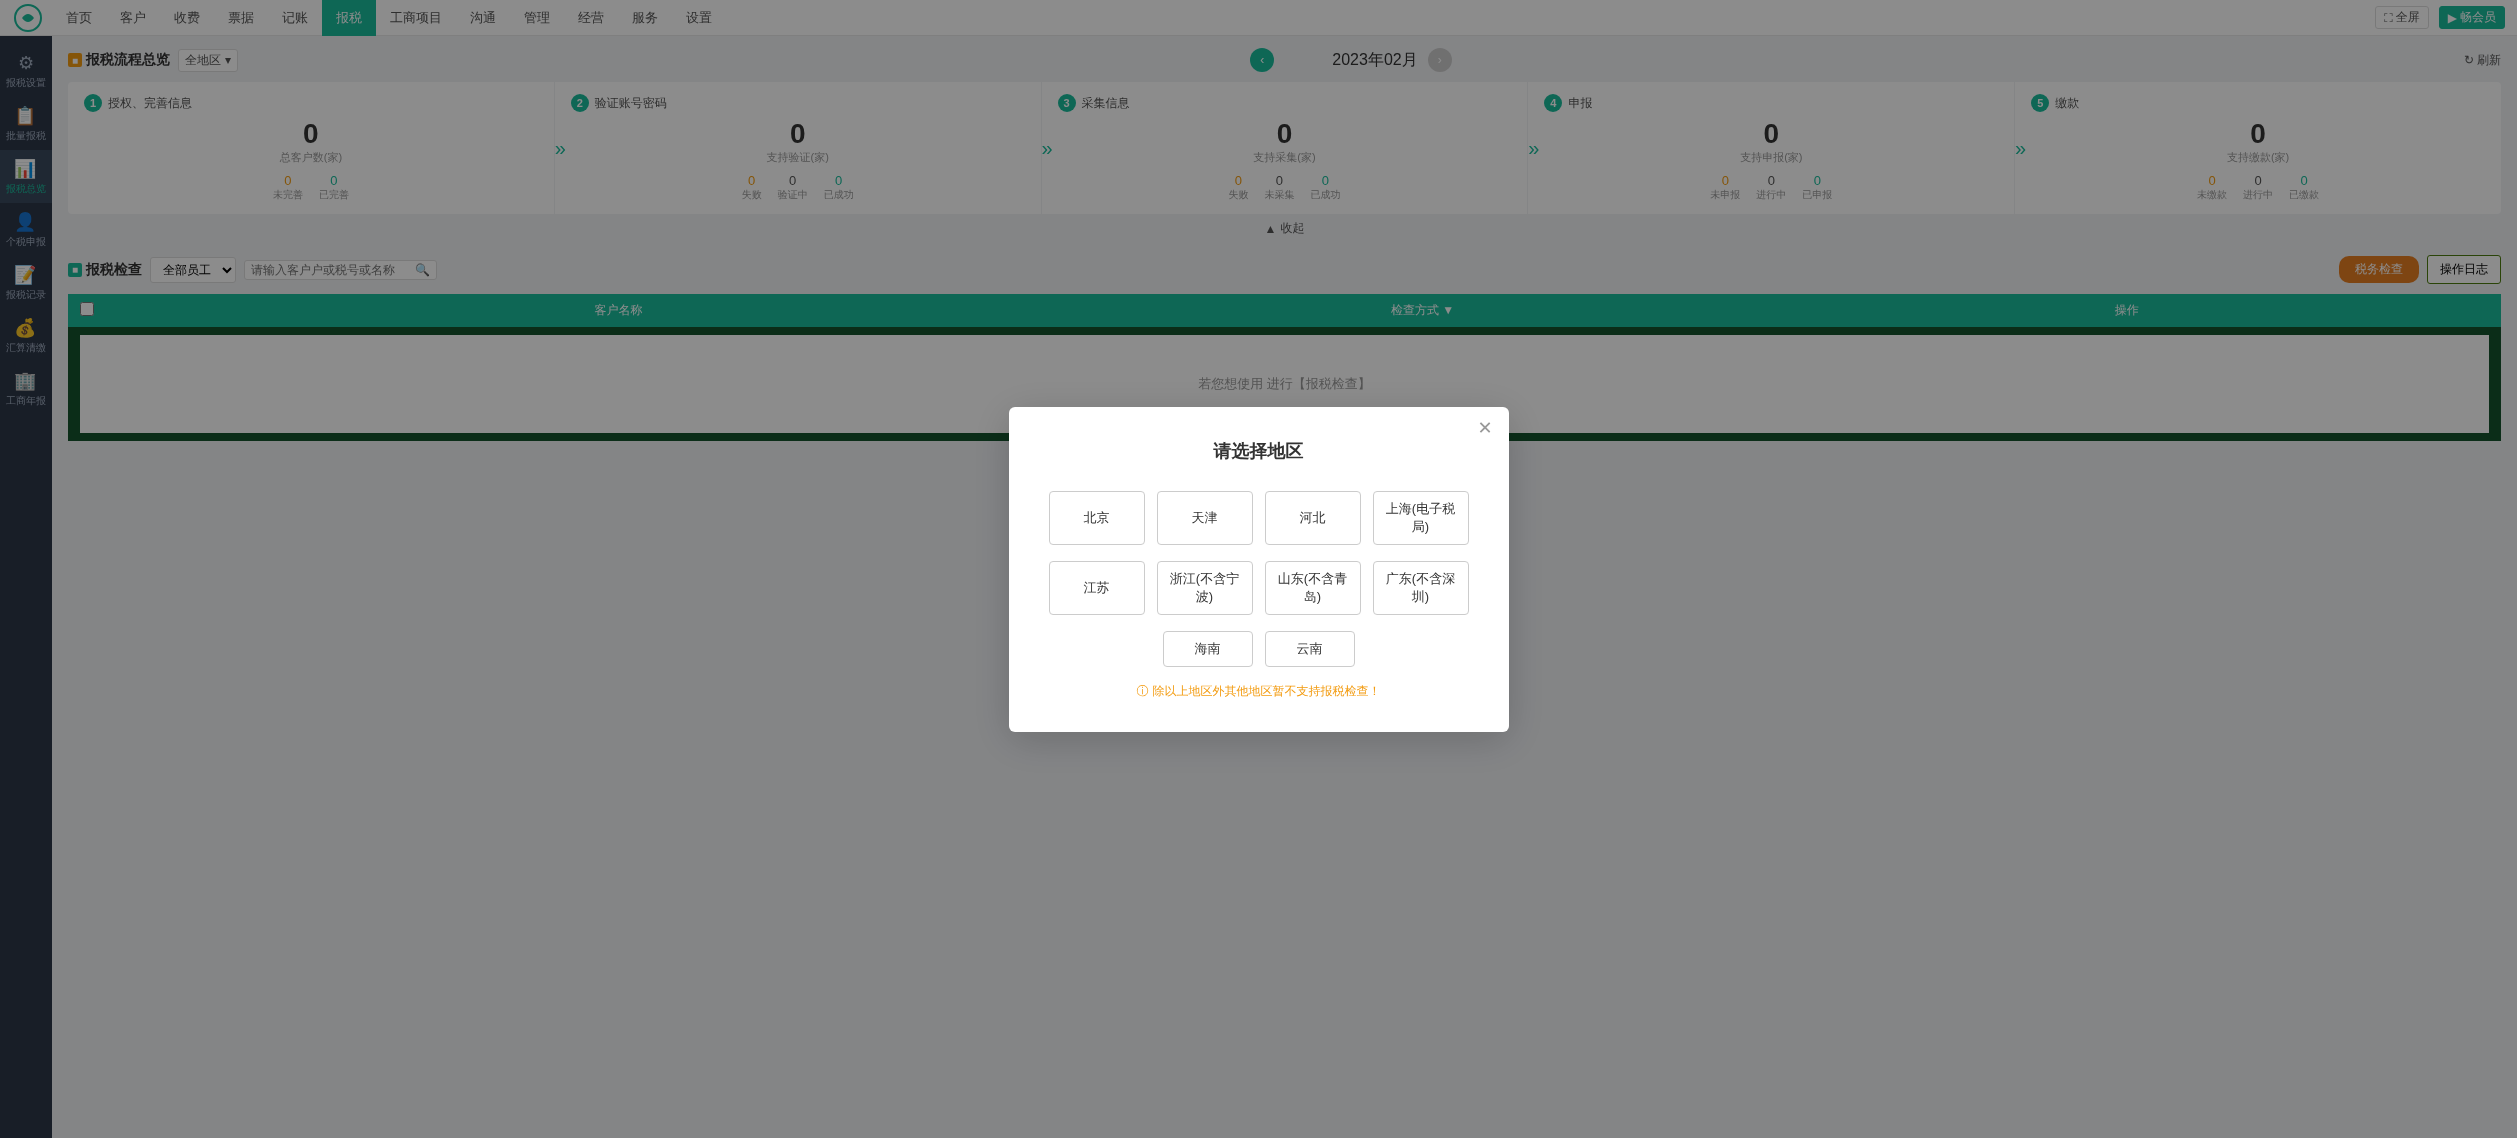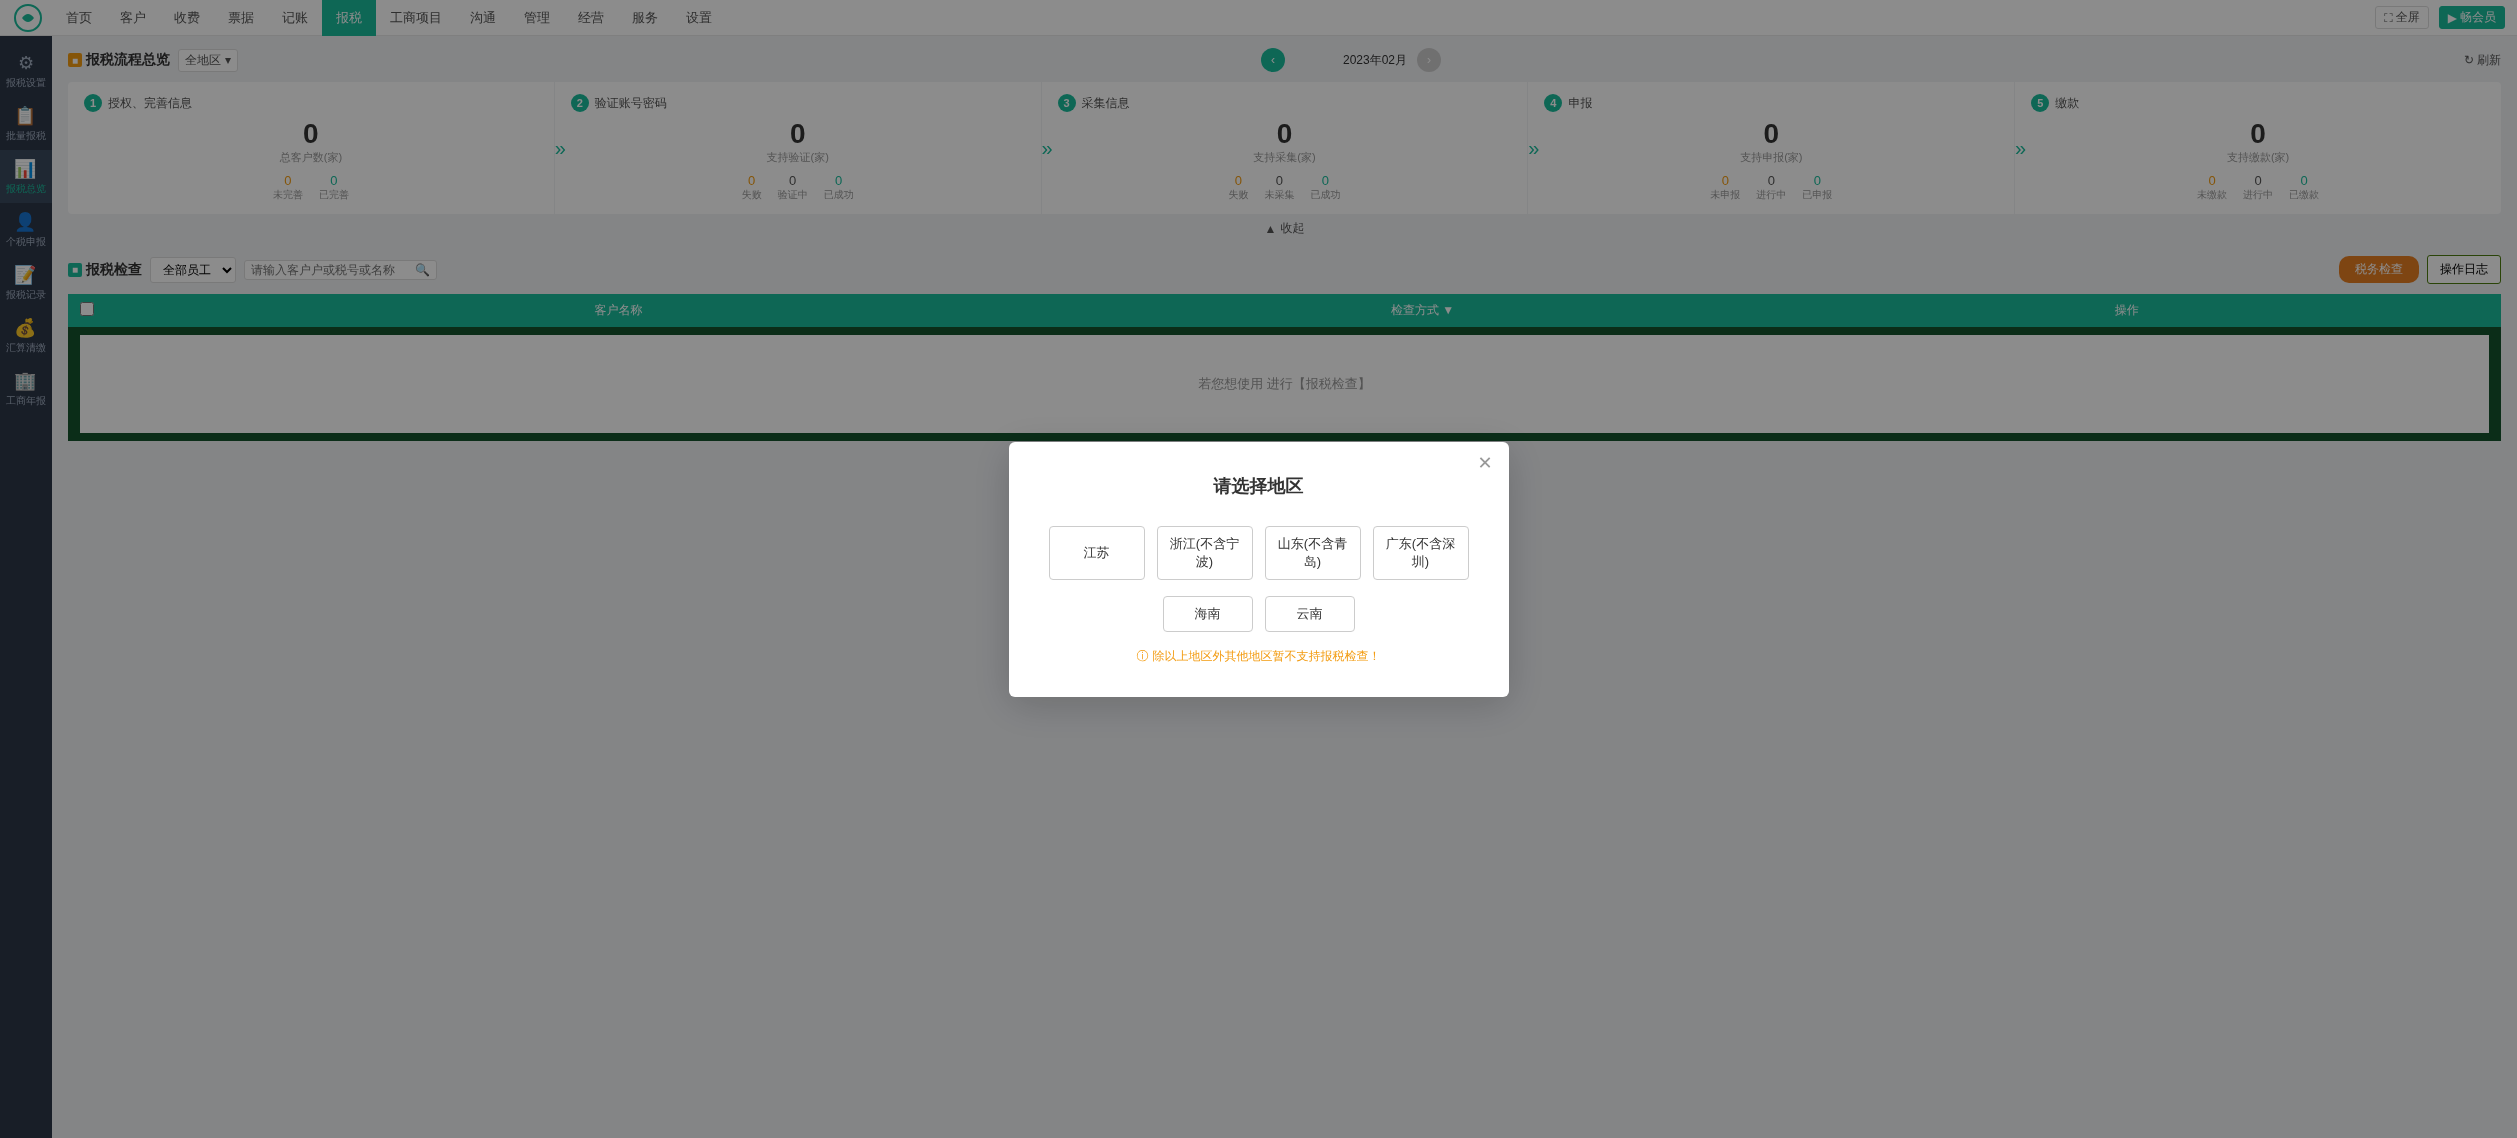--- a/index.html
+++ b/index.html
@@ -80,21 +80,21 @@
       color: #fff; font-size: 10px;
     }
     .area-selector {
       display: flex; align-items: center; gap: 4px;
       font-size: 12px; color: #555; cursor: pointer;
       padding: 2px 6px; border: 1px solid #ddd; border-radius: 3px; background: #fff;
     }
     .date-nav {
       display: flex; align-items: center; gap: 10px; margin-left: auto;
     }
-    .date-nav .date-text { font-size: 12px; color: #333; margin-left: 48px; }
+    .date-nav .date-text { font-size: 16px; color: #333; margin-left: 48px; }
     .date-nav .nav-btn {
       width: 24px; height: 24px; border-radius: 50%; background: #ccc;
       display: flex; align-items: center; justify-content: center;
       cursor: pointer; color: #fff; font-size: 12px;
     }
     .date-nav .nav-btn.teal { background: #1abc9c; }
     .refresh-btn {
       font-size: 12px; color: #555; cursor: pointer;
       display: flex; align-items: center; gap: 3px;
     }
@@ -496,20 +496,26 @@
       </table>
     </div>
   </div>
 </div>
 
 <div class="modal-overlay">
   <div class="modal">
     <div class="modal-close">✕</div>
     <div class="modal-title">请选择地区</div>
 
+    <div class="modal-regions">
+      <button class="region-btn">北京</button>
+      <button class="region-btn">天津</button>
+      <button class="region-btn">河北</button>
+      <button class="region-btn">上海(电子税局)</button>
+    </div>
 
     <div class="modal-regions row2">
       <button class="region-btn">江苏</button>
       <button class="region-btn">浙江(不含宁波)</button>
       <button class="region-btn">山东(不含青岛)</button>
       <button class="region-btn">广东(不含深圳)</button>
     </div>
 
     <div class="modal-regions row3">
       <button class="region-btn" style="min-width:90px;">海南</button>

